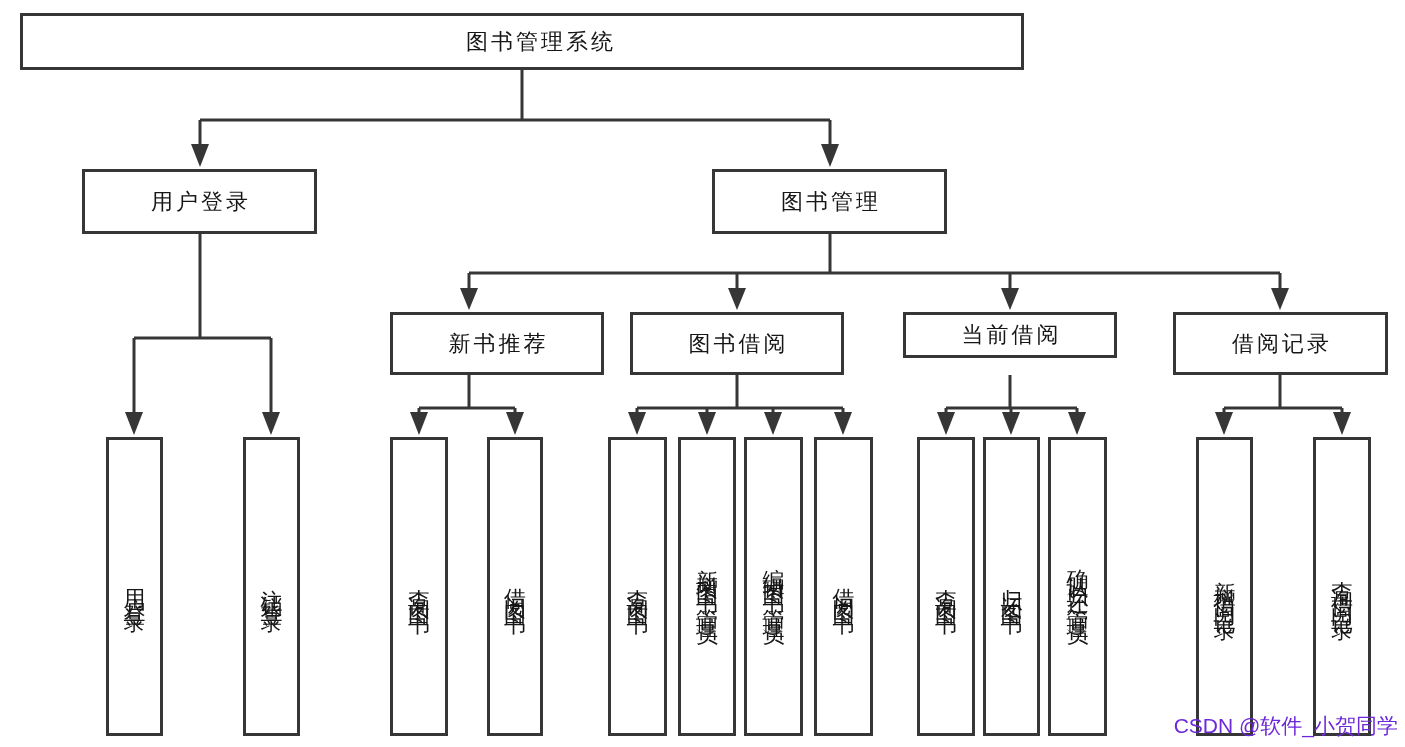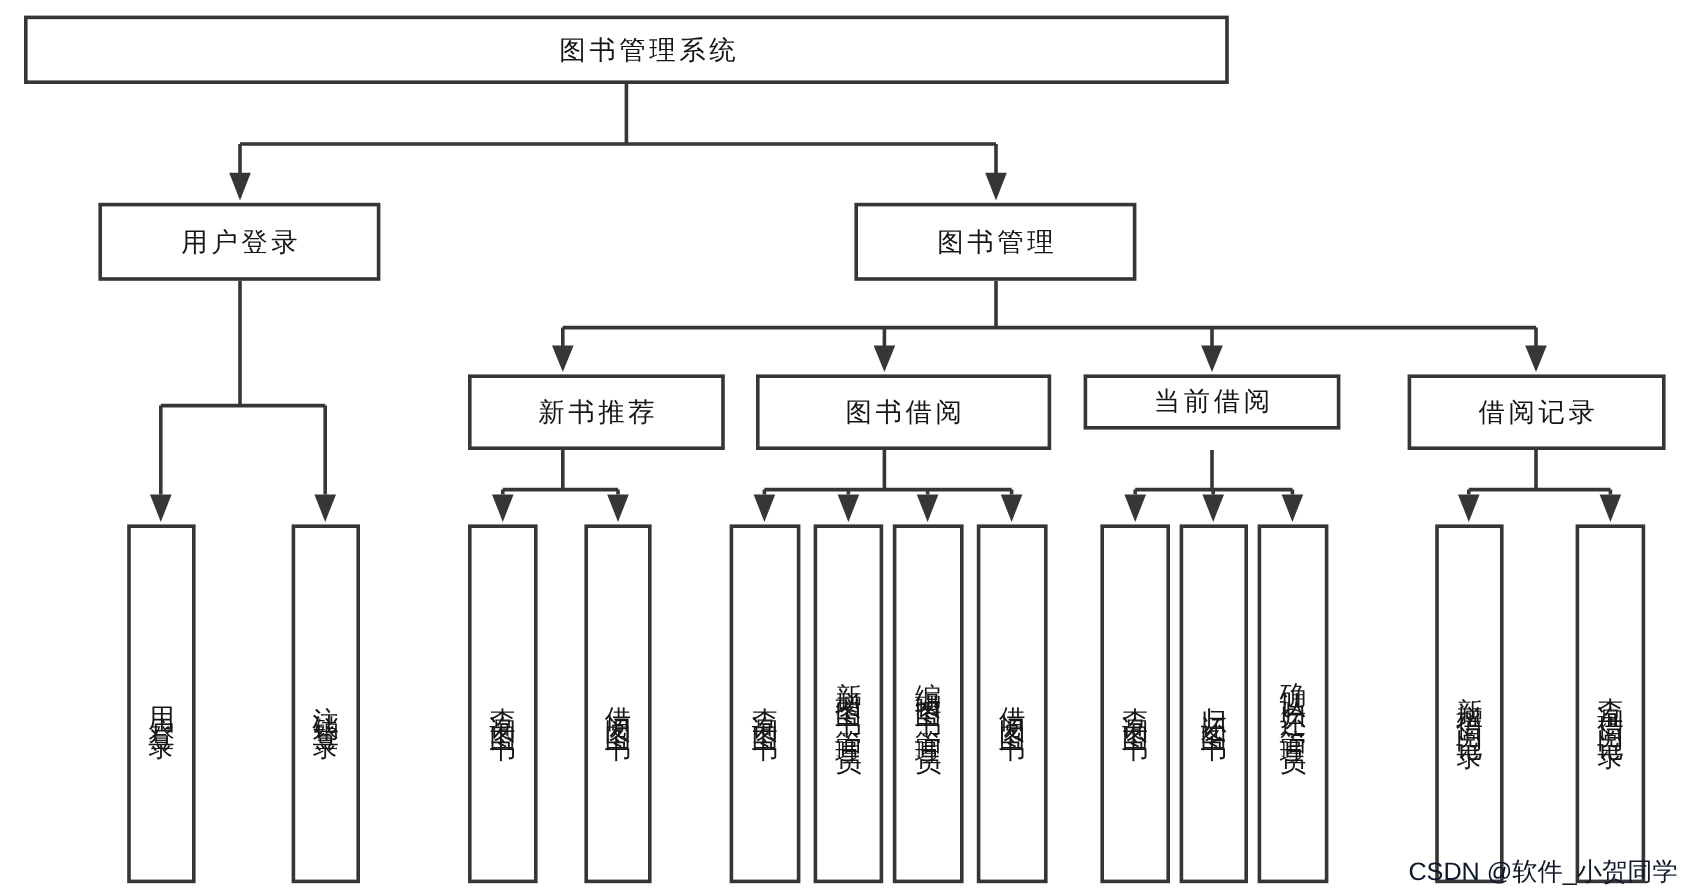--- a/index.html
+++ b/index.html
@@ -37,21 +37,21 @@
     writing-mode: vertical-rl;
     text-orientation: mixed;
     font-size: 22px;
     letter-spacing: 8px;
     line-height: 1;
   }
   .root-node   { left: 20px;  top: 13px;  width: 1004px; height: 57px; padding-left: 35px; }
   .n-user      { left: 82px;  top: 169px; width: 235px;  height: 65px; }
   .n-bookmgmt  { left: 712px; top: 169px; width: 235px;  height: 65px; }
   .m-newbook   { left: 362px; top: 312px; width: 214px;  height: 63px; margin-left: 28px; }
-  .m-borrow    { left: 630px; top: 312px; width: 246px;  height: 63px; }
+  .m-borrow    { left: 630px; top: 312px; width: 214px;  height: 63px; }
   .m-current   { left: 903px; top: 312px; width: 214px;  height: 46px; }
   .m-records   { left: 1173px;top: 312px; width: 215px;  height: 63px; }
   .leaf { top: 437px; height: 299px; }
   .L1  { left: 106px;  width: 57px; }
   .L2  { left: 243px;  width: 57px; }
   .L3  { left: 390px;  width: 58px; }
   .L4  { left: 487px;  width: 56px; }
   .L5  { left: 608px;  width: 59px; }
   .L6  { left: 678px;  width: 58px; }
   .L7  { left: 744px;  width: 59px; }
@@ -61,21 +61,21 @@
   .L11 { left: 1048px; width: 59px; }
   .L12 { left: 1196px; width: 57px; }
   .L13 { left: 1313px; width: 58px; }
   .watermark {
     position: absolute;
     left: 1150px;
     top: 712px;
     width: 248px;
     text-align: right;
     font-size: 21px;
-    color: #0f172a;
+    color: #6d28d9;
     white-space: nowrap;
     z-index: 5;
   }
 </style>
 </head>
 <body>
 
 <div class="canvas">
 
   <svg class="connector-layer" width="1405" height="747" viewBox="0 0 1405 747" aria-hidden="true">

